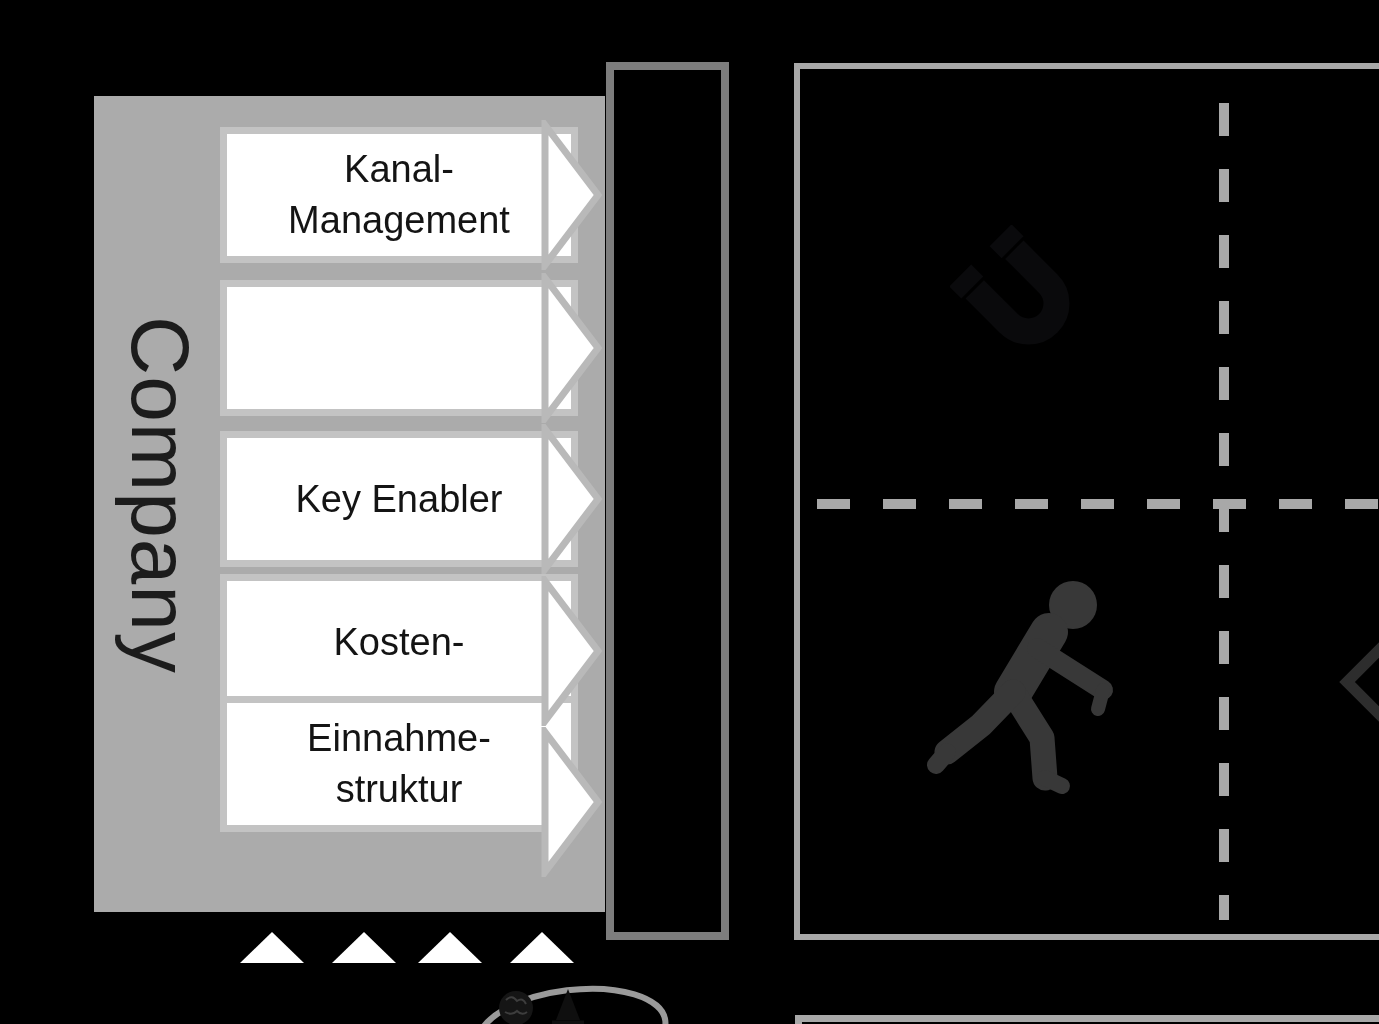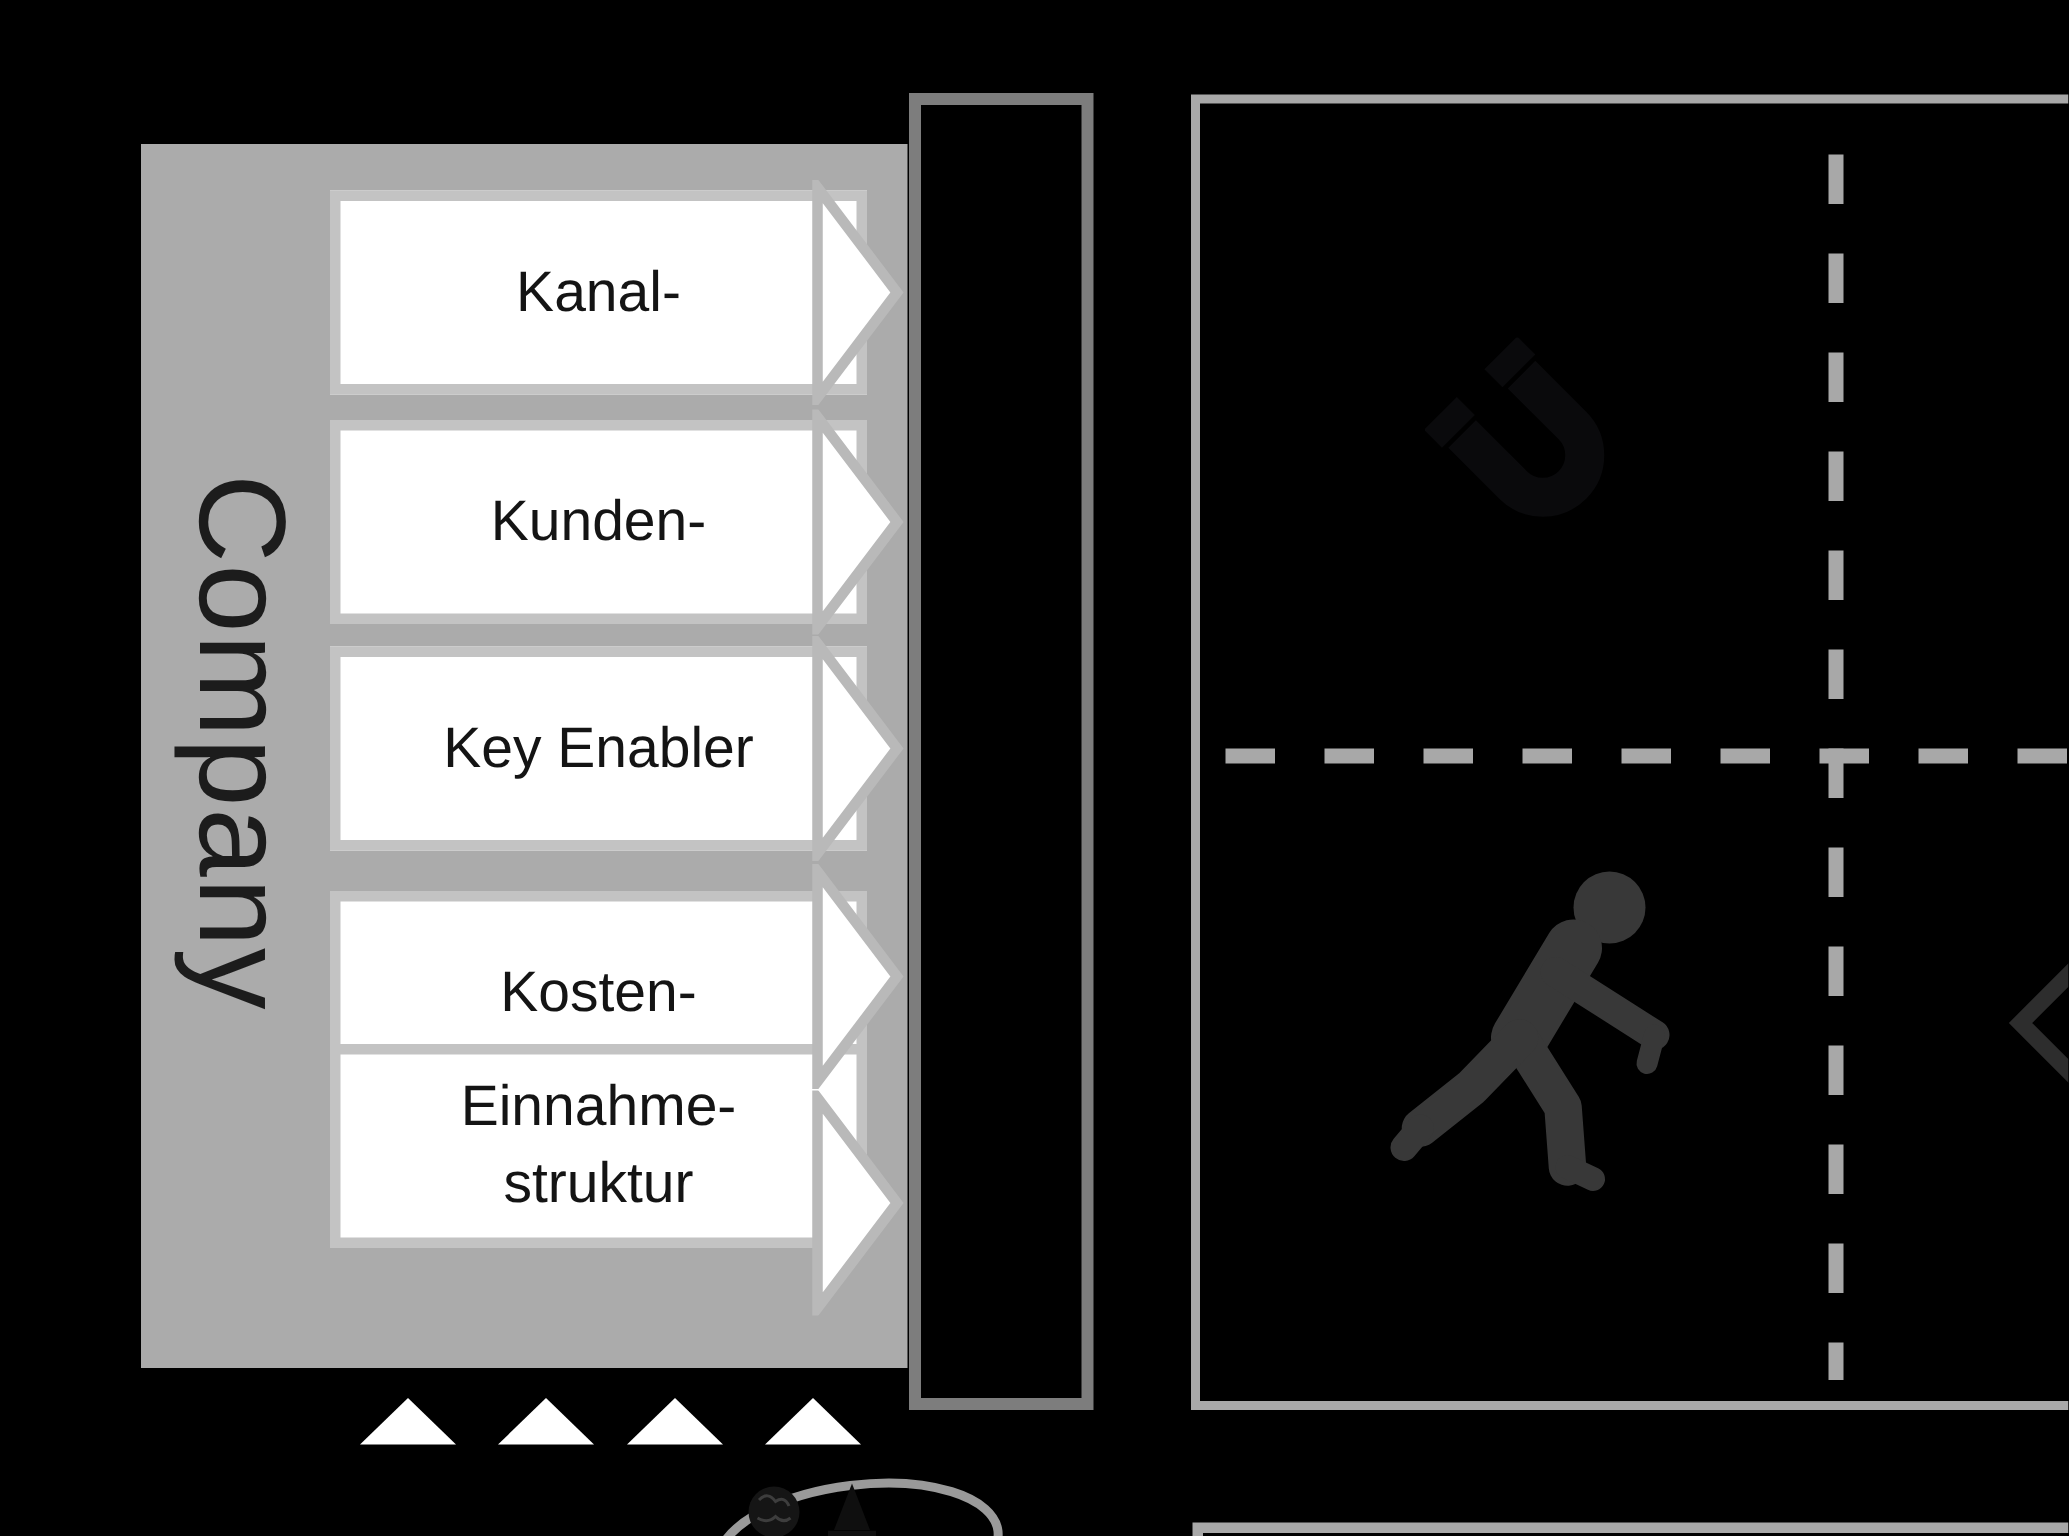--- a/index.html
+++ b/index.html
@@ -12,21 +12,21 @@
   .company-label{
     position:absolute;left:160px;top:495px;transform:translate(-50%,-50%) rotate(90deg);
     font-size:82px;font-weight:500;color:#1c1c1c;white-space:nowrap;letter-spacing:1px;
   }
   .process-box{
     position:absolute;left:220px;width:358px;height:136px;background:#fff;
     border:7px solid #c3c3c3;box-sizing:border-box;
     display:flex;flex-direction:column;align-items:center;justify-content:center;
     font-size:38px;line-height:51px;color:#141414;font-weight:500;text-align:left;
   }
-  .box-1{top:127px}.box-2{top:280px}.box-3{top:431px}.box-4{top:594px}.box-5{top:696px}
+  .box-1{top:127px}.box-2{top:280px}.box-3{top:431px}.box-4{top:574px}.box-5{top:696px}
   .chevron{position:absolute;left:540px;width:64px;height:150px;}
   .chv-1{top:120px}.chv-2{top:273px}.chv-3{top:424px}.chv-4{top:576px}.chv-5{top:727px}
   
   .tall-frame{
     position:absolute;left:606px;top:62px;width:123px;height:878px;
     border:8px solid #7d7d7d;box-sizing:border-box;background:#000;
   }
   
   .quad-frame{
     position:absolute;left:794px;top:63px;width:862px;height:877px;
@@ -49,23 +49,23 @@
 </head>
 <body>
 
 <div id="stage">
 
   <div class="company-panel"></div>
   <div class="company-label">Company</div>
 
   <div class="process-box box-1">
     <span>Kanal-</span>
+    <span>Management</span>
   </div>
   <div class="process-box box-2">
-    <span>Kunden-</span>
   </div>
   <div class="process-box box-3">
     <span>Key Enabler</span>
     <span></span>
   </div>
   <div class="process-box box-4">
     <span>Kosten-</span>
   </div>
   <div class="process-box box-5">
     <span>Einnahme-</span>

